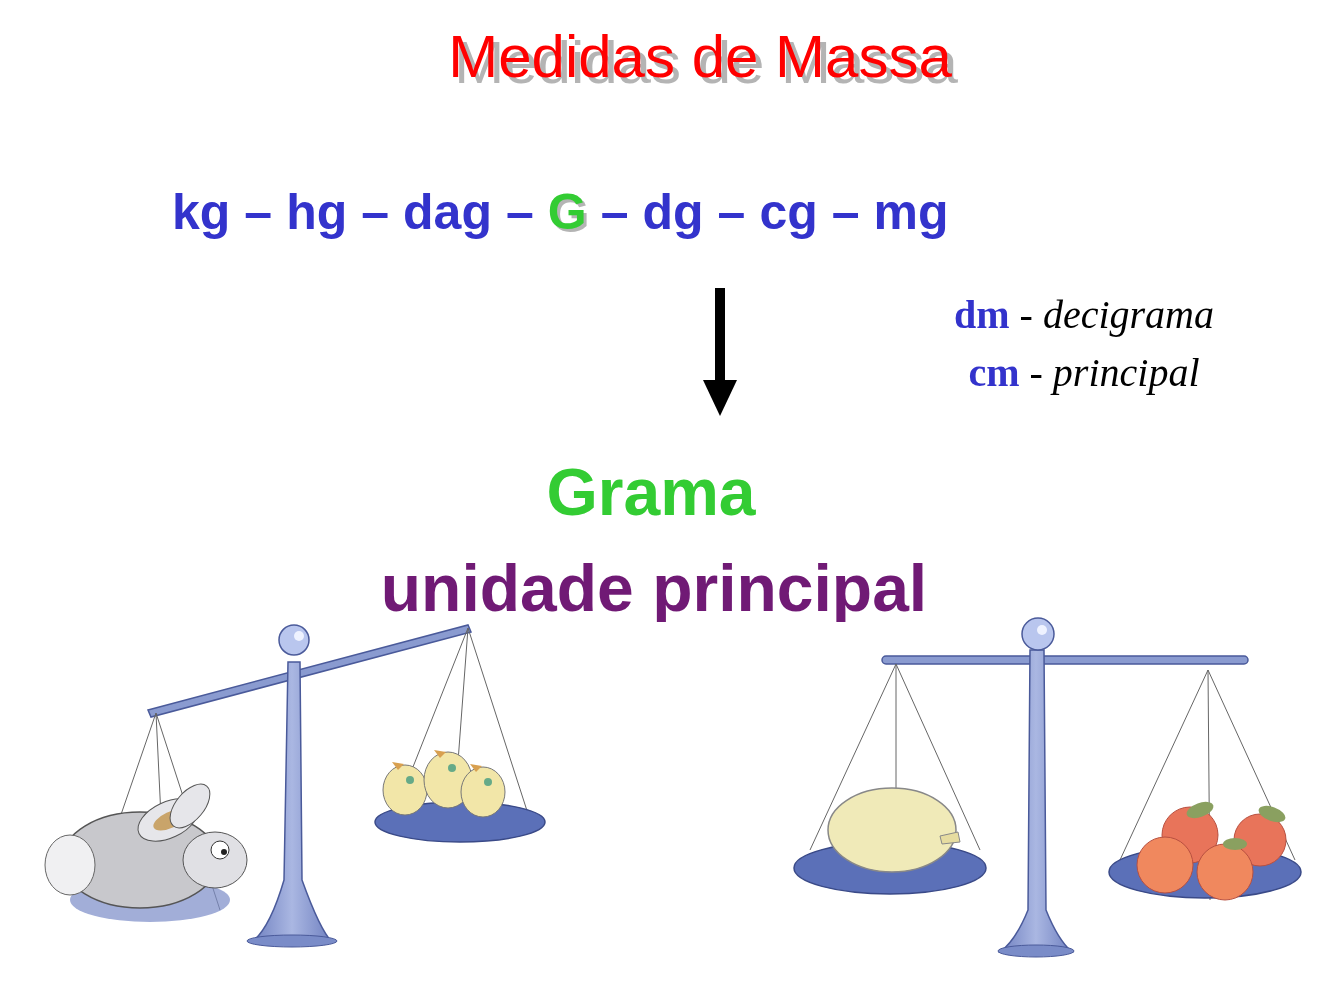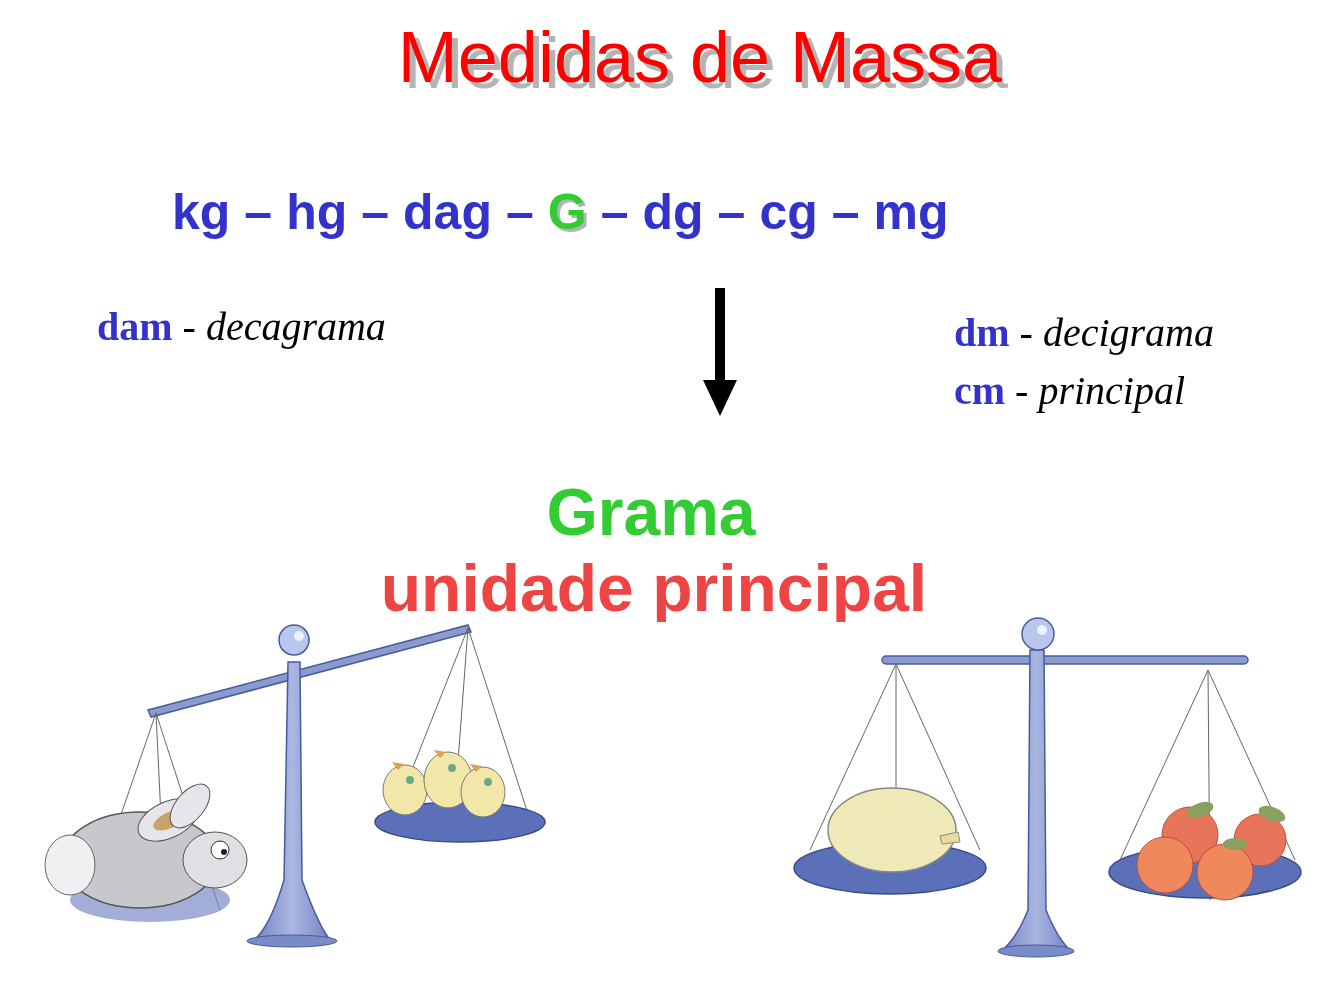--- a/index.html
+++ b/index.html
@@ -1,64 +1,63 @@
 <!DOCTYPE html>
 <html><head>
 <meta charset="utf-8">
 <style>
   html, body { margin:0; padding:0; background:#ffffff; }
   body { width:1338px; height:982px; position:relative; overflow:hidden; font-family:"Liberation Sans", sans-serif; }
   .title {
     position:absolute; left:0; width:1338px; top:2px; text-align:center;
-    font-family:"Liberation Sans", sans-serif; font-size:72px; color:#ff0000;
+    font-family:"Liberation Sans", sans-serif; font-size:60px; color:#ff0000;
     text-shadow:6px 6px 0 #b4b4b4; letter-spacing:0px; line-height:110px;
     padding-left:62px; box-sizing:border-box;
   }
   .units {
     position:absolute; left:172px; top:172px; width:1100px;
     font-family:"Liberation Sans", sans-serif; font-weight:bold; font-size:50px;
     color:#3333cc; line-height:80px; white-space:nowrap; letter-spacing:0px;
   }
   .units .unit-base { color:#33cc33; text-shadow:3px 3px 0 #b4b4b4; }
   .units .sep { margin:0 14px; }
   .list {
     position:absolute; font-family:"Liberation Serif", serif; font-size:40px;
     line-height:58px; color:#000;
   }
   .list .abbr { color:#3333cc; font-weight:bold; }
   .list .name { font-style:italic; }
   .list-left { left:97px; top:298px; }
-  .list-right { left:954px; top:304px; }
+  .list-right { left:954px; top:286px;text-align:center; }
   .arrow { position:absolute; left:703px; top:288px; width:34px; height:128px; }
   .grama {
     position:absolute; left:0; width:1338px; top:452px; text-align:center;
     font-family:"Liberation Sans", sans-serif; font-weight:bold; font-size:66px;
-    color:#33cc33; line-height:80px; padding-right:36px; box-sizing:border-box;margin-top:20px;
+    color:#33cc33; line-height:80px; padding-right:36px; box-sizing:border-box;
   }
   .principal {
     position:absolute; left:0; width:1338px; top:548px; text-align:center;
     font-family:"Liberation Sans", sans-serif; font-weight:bold; font-size:66px;
-    color:#ef4444; line-height:80px; padding-right:30px; box-sizing:border-box;
+    color:#701a75; line-height:80px; padding-right:30px; box-sizing:border-box;
     height:74px; overflow:hidden;
   }
   .scale { position:absolute; }
   .scale-left { left:20px; top:610px; width:560px; height:370px; }
   .scale-right { left:780px; top:610px; width:550px; height:370px; }
 </style>
 </head>
 <body>
 
 <div class="title">Medidas de Massa</div>
 
 <div class="units">
   <span>kg</span><span class="sep">–</span><span>hg</span><span class="sep">–</span><span>dag</span><span class="sep">–</span><span class="unit-base">G</span><span class="sep">–</span><span>dg</span><span class="sep">–</span><span>cg</span><span class="sep">–</span><span>mg</span>
 </div>
 
 <div class="list list-left">
-  <div><span class="abbr">dam</span> <span>-</span> <span class="name">decagrama</span></div>
 </div>
 
 <div class="list list-right">
   <div><span class="abbr">dm</span> <span>-</span> <span class="name">decigrama</span></div>
   <div><span class="abbr">cm</span> <span>-</span> <span class="name">principal</span></div>
 </div>
 
 <svg class="arrow" viewBox="0 0 34 128">
   <rect x="12" y="0" width="10" height="96" fill="#000"></rect>
   <polygon points="0,92 34,92 17,128" fill="#000"></polygon>

